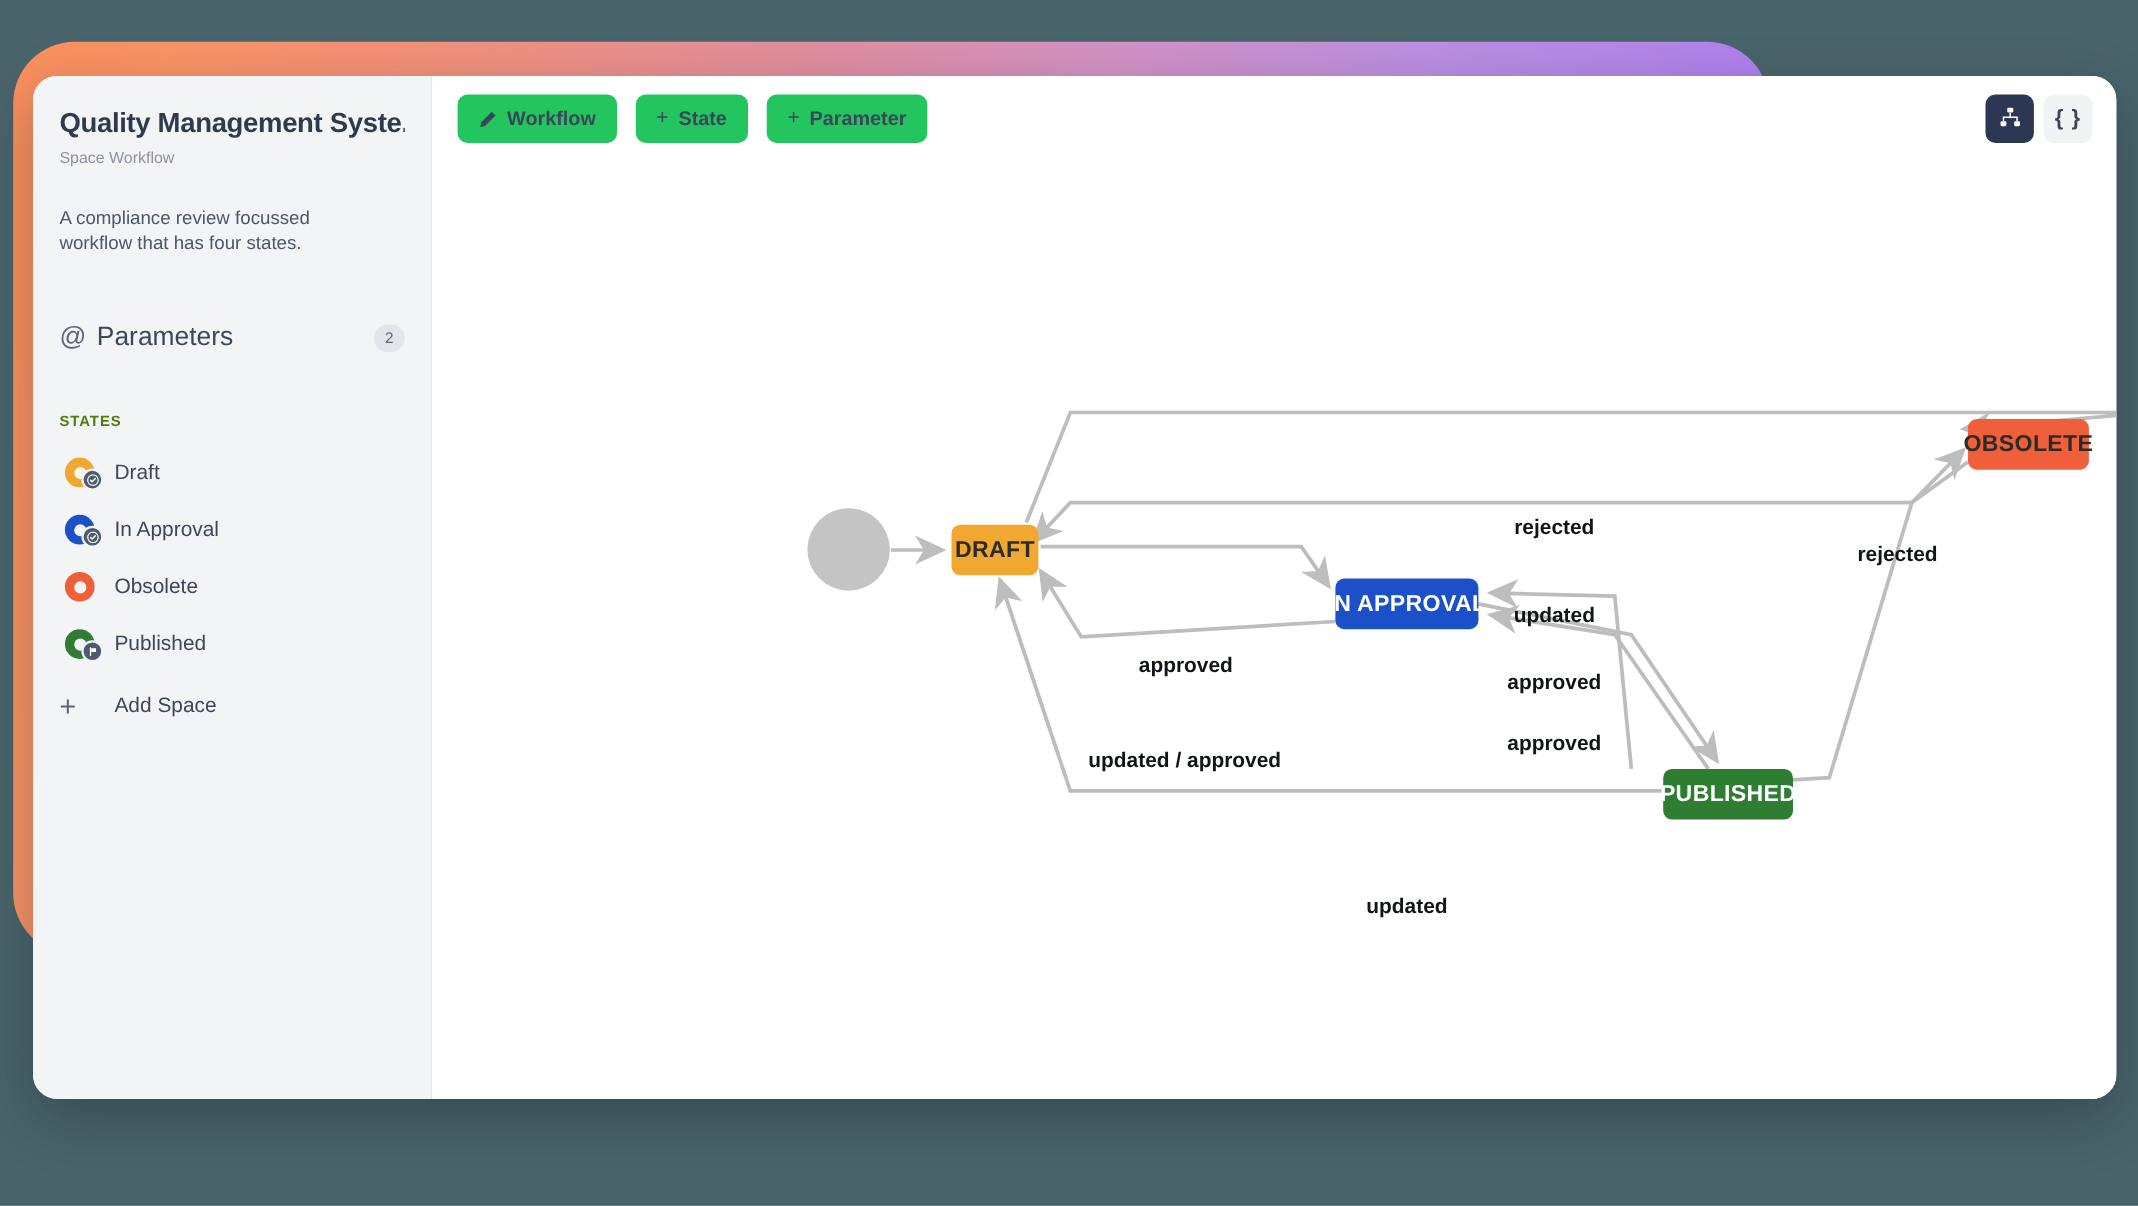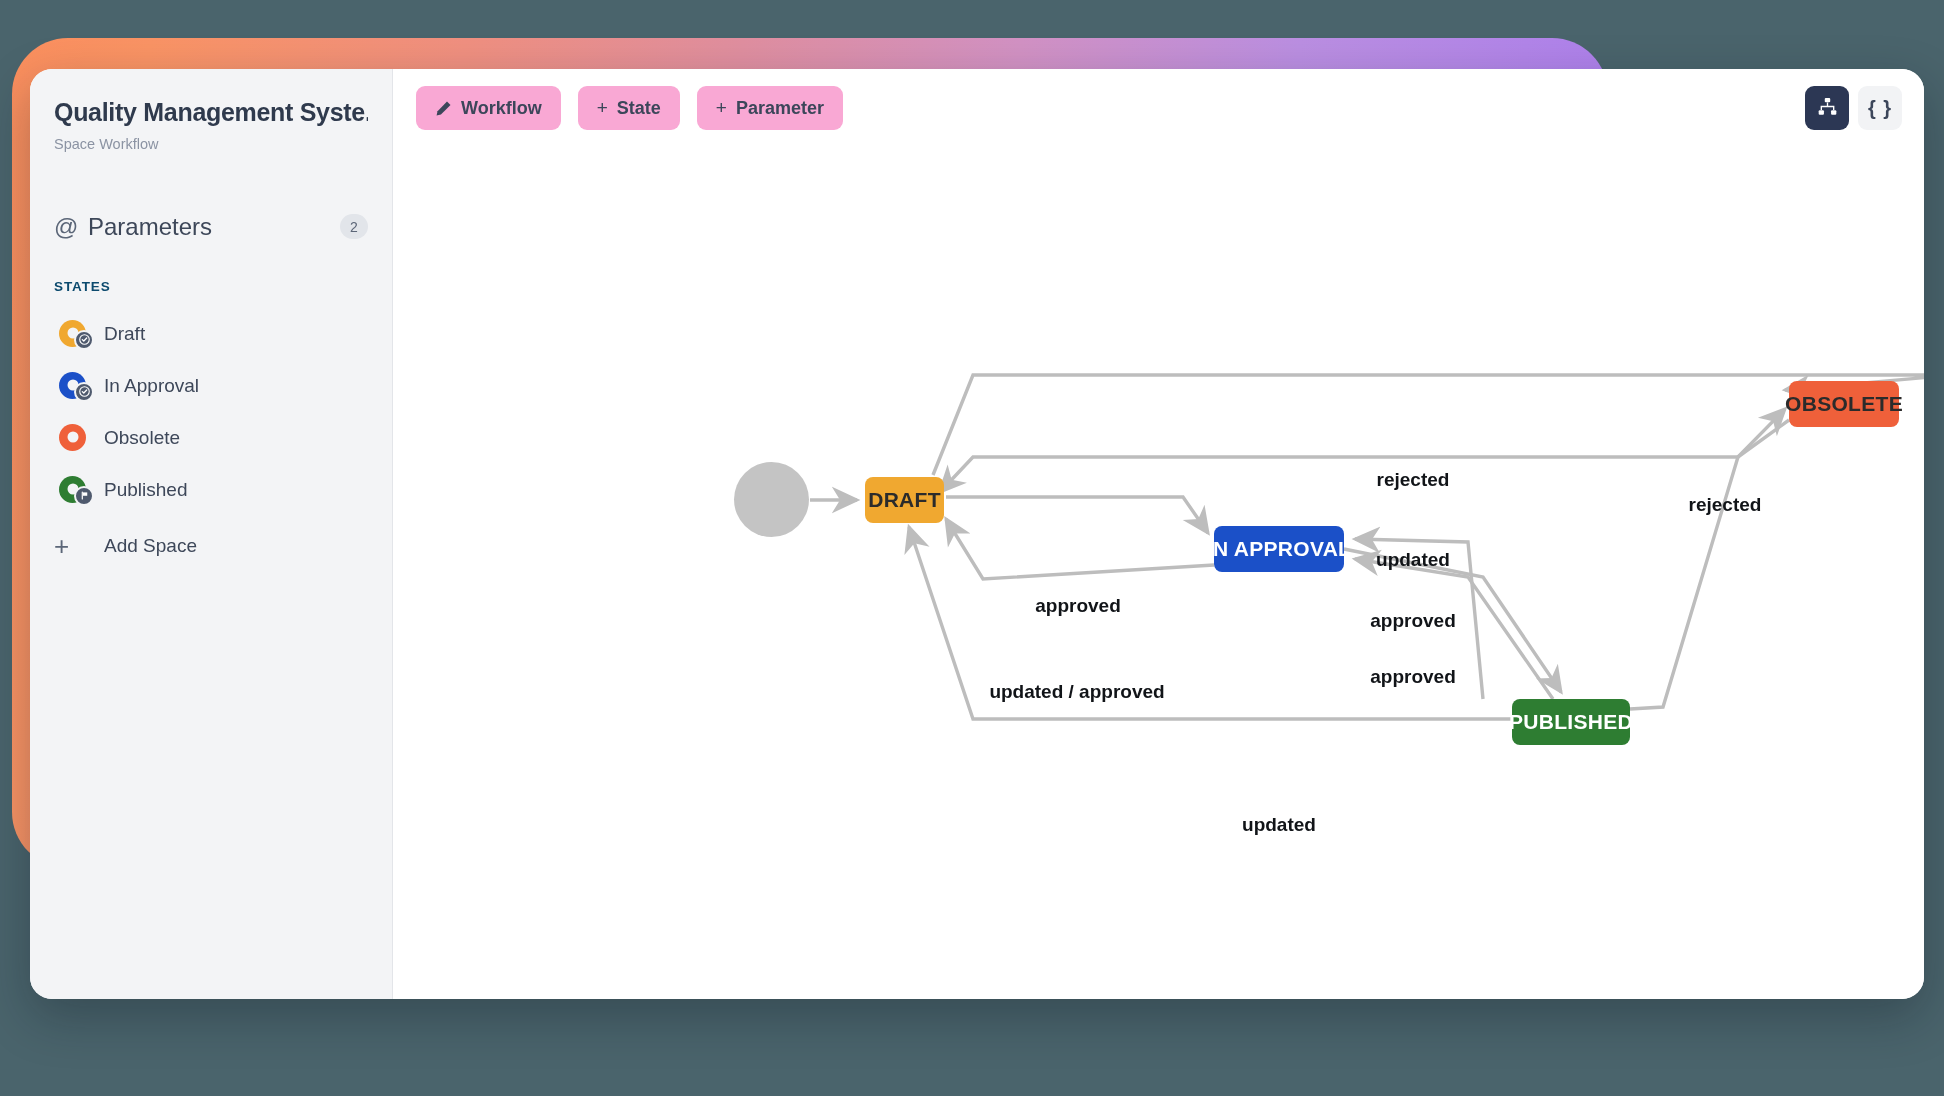--- a/index.html
+++ b/index.html
@@ -68,22 +68,22 @@
   }
   .params-label { font-size: 24px; color: #3d4759; flex: 1 1 auto; }
   .badge {
     min-width: 28px; height: 25px; border-radius: 13px;
     background: #e2e5ea; color: #5c6678;
     font-size: 14px; display: flex; align-items: center;
     justify-content: center; padding: 0 9px;
   }
 
   .section-label {
-    margin-top: 32px; font-size: 13.5px; font-weight: 700;
-    letter-spacing: .9px; color: #0c4a6e;
+    margin-top: 48px; font-size: 13.5px; font-weight: 700;
+    letter-spacing: .9px; color: #4d7c0f;
   }
 
   .state-list { margin-top: 14px; }
   .state-row {
     display: flex; align-items: center;
     height: 52px; cursor: pointer;
   }
   .state-icon-wrap {
     width: 50px; flex: 0 0 50px;
     position: relative; height: 34px;
@@ -117,21 +117,21 @@
     color: #5b6678; line-height: 1; font-weight: 300;
   }
 
   
   .main { flex: 1 1 auto; position: relative; background: #fff; }
   .toolbar {
     position: absolute; left: 0; top: 0; right: 0; height: 78px;
     display: flex; align-items: center; padding: 0 0 0 23px;
   }
   .tbtn {
-    height: 44px; border-radius: 9px; background: #f9a8d4;
+    height: 44px; border-radius: 9px; background: #22c55e;
     border: none; display: flex; align-items: center;
     gap: 9px; padding: 0 19px; margin-right: 17px;
     font-size: 18px; font-weight: 700; color: #3c465a;
     font-family: "Liberation Sans", sans-serif; cursor: pointer;
   }
   .tbtn .glyph { font-size: 19px; font-weight: 400; display:flex; align-items:center;}
   .right-tools {
     position: absolute; right: 22px; top: 17px;
     display: flex; gap: 9px;
   }
@@ -174,20 +174,24 @@
 
   <div class="grad-frame"></div>
 
   <div class="app-window">
 
     <aside class="sidebar">
 
       <div class="ws-title">Quality Management Syste...</div>
       <div class="ws-sub">Space Workflow</div>
 
+      <div class="ws-desc">
+        <span>A compliance review focussed</span>
+        <div class="lastline">workflow that has four states.</div>
+      </div>
 
       <div class="params-row">
         <span class="at-icon">@</span>
         <span class="params-label">Parameters</span>
         <span class="badge">2</span>
       </div>
 
       <div class="section-label">STATES</div>
 
       <div class="state-list">

